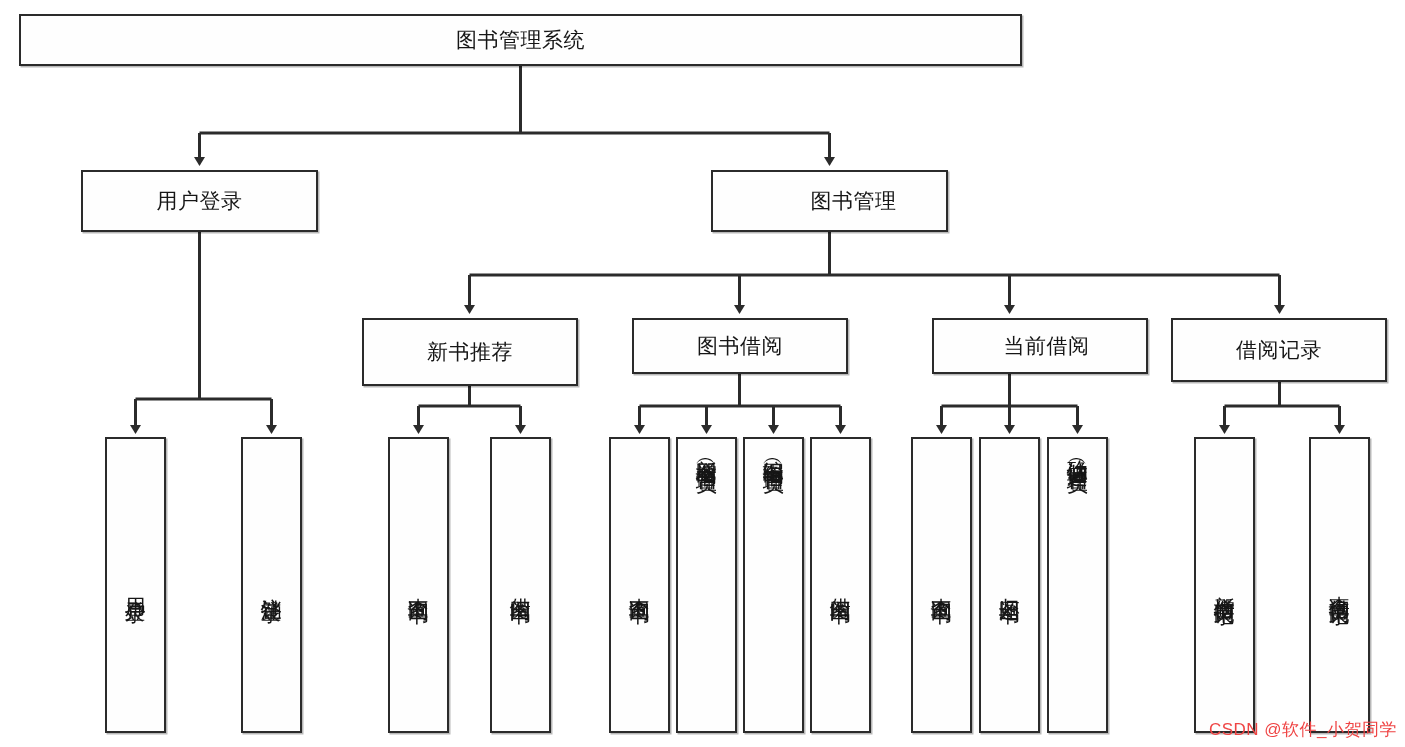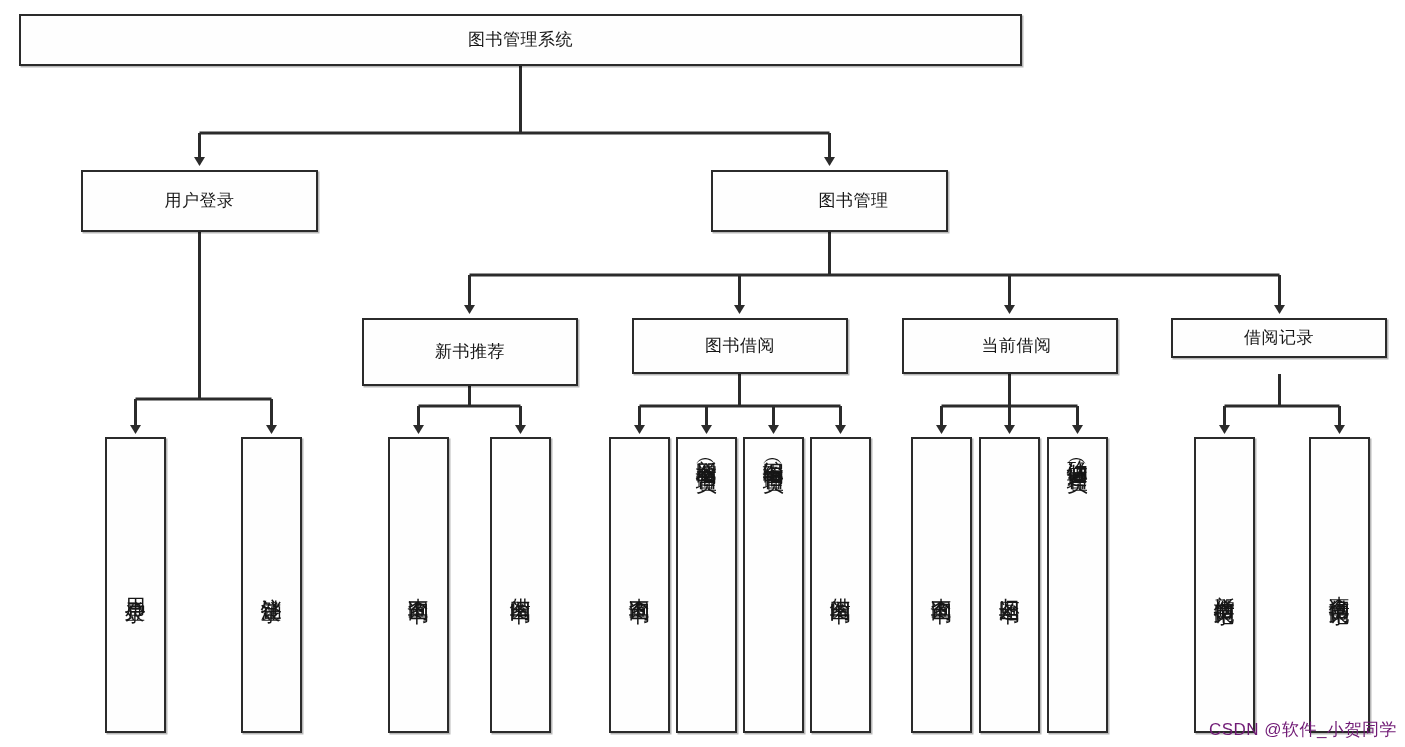--- a/index.html
+++ b/index.html
@@ -34,21 +34,21 @@
     box-sizing: border-box;
     background: #fefefe;
     border: 2px solid #2b2b2b;
     box-shadow: 1.5px 1.5px 0 rgba(0,0,0,0.28);
     display: flex;
     align-items: center;
     justify-content: center;
     z-index: 2;
   }
   .node .label {
-    font-size: 17px;
+    font-size: 21px;
     line-height: 1.15;
     letter-spacing: 0.5px;
     color: #161616;
     white-space: nowrap;
     text-align: center;
   }
   
   .leaf {
     align-items: flex-start;
     justify-content: center;
@@ -67,21 +67,21 @@
   }
   .leaf.center-text .label {
     padding-top: 0;
   }
   
   #watermark {
     position: absolute;
     right: 8px;
     bottom: 6px;
     font-size: 17px;
-    color: #701a75;
+    color: #ef4444;
     letter-spacing: 0.5px;
     z-index: 5;
     user-select: none;
     white-space: nowrap;
   }
 </style>
 </head>
 <body>
 
 <div id="canvas">
@@ -151,25 +151,25 @@
   </div>
 
   <div class="node" style="left:362px; top:318px; width:216px; height:68px;">
     <span class="label">新书推荐</span>
   </div>
 
   <div class="node" style="left:632px; top:318px; width:216px; height:56px;">
     <span class="label">图书借阅</span>
   </div>
 
-  <div class="node" style="left:902px; top:318px; width:216px; height:56px;padding-left:13px;">
+  <div class="node" style="left:932px; top:318px; width:216px; height:56px;padding-left:13px;">
     <span class="label">当前借阅</span>
   </div>
 
-  <div class="node" style="left:1171px; top:318px; width:216px; height:40px;">
+  <div class="node" style="left:1171px; top:318px; width:216px; height:64px;">
     <span class="label">借阅记录</span>
   </div>
 
   <div class="node leaf center-text" style="left:105px; top:437px; width:61px; height:296px;">
     <span class="label">用户登录</span>
   </div>
 
   <div class="node leaf center-text" style="left:241px; top:437px; width:61px; height:296px;">
     <span class="label">注销登录</span>
   </div>

